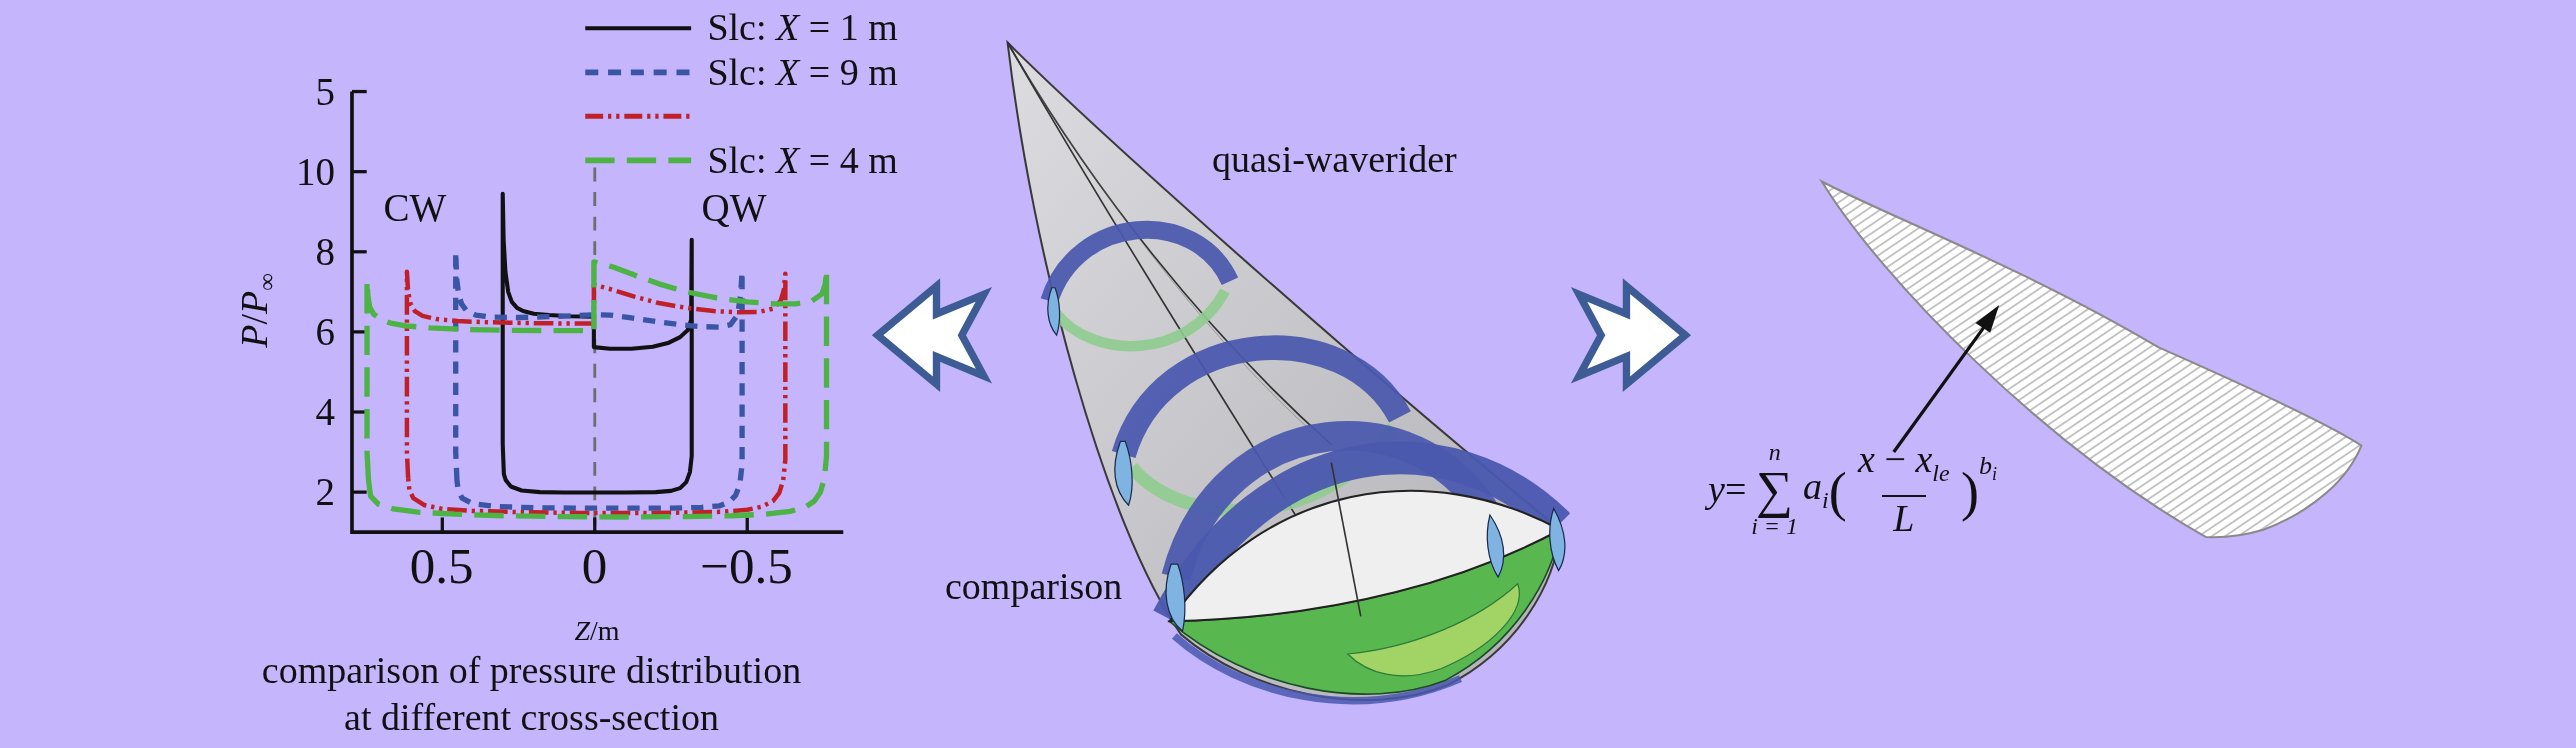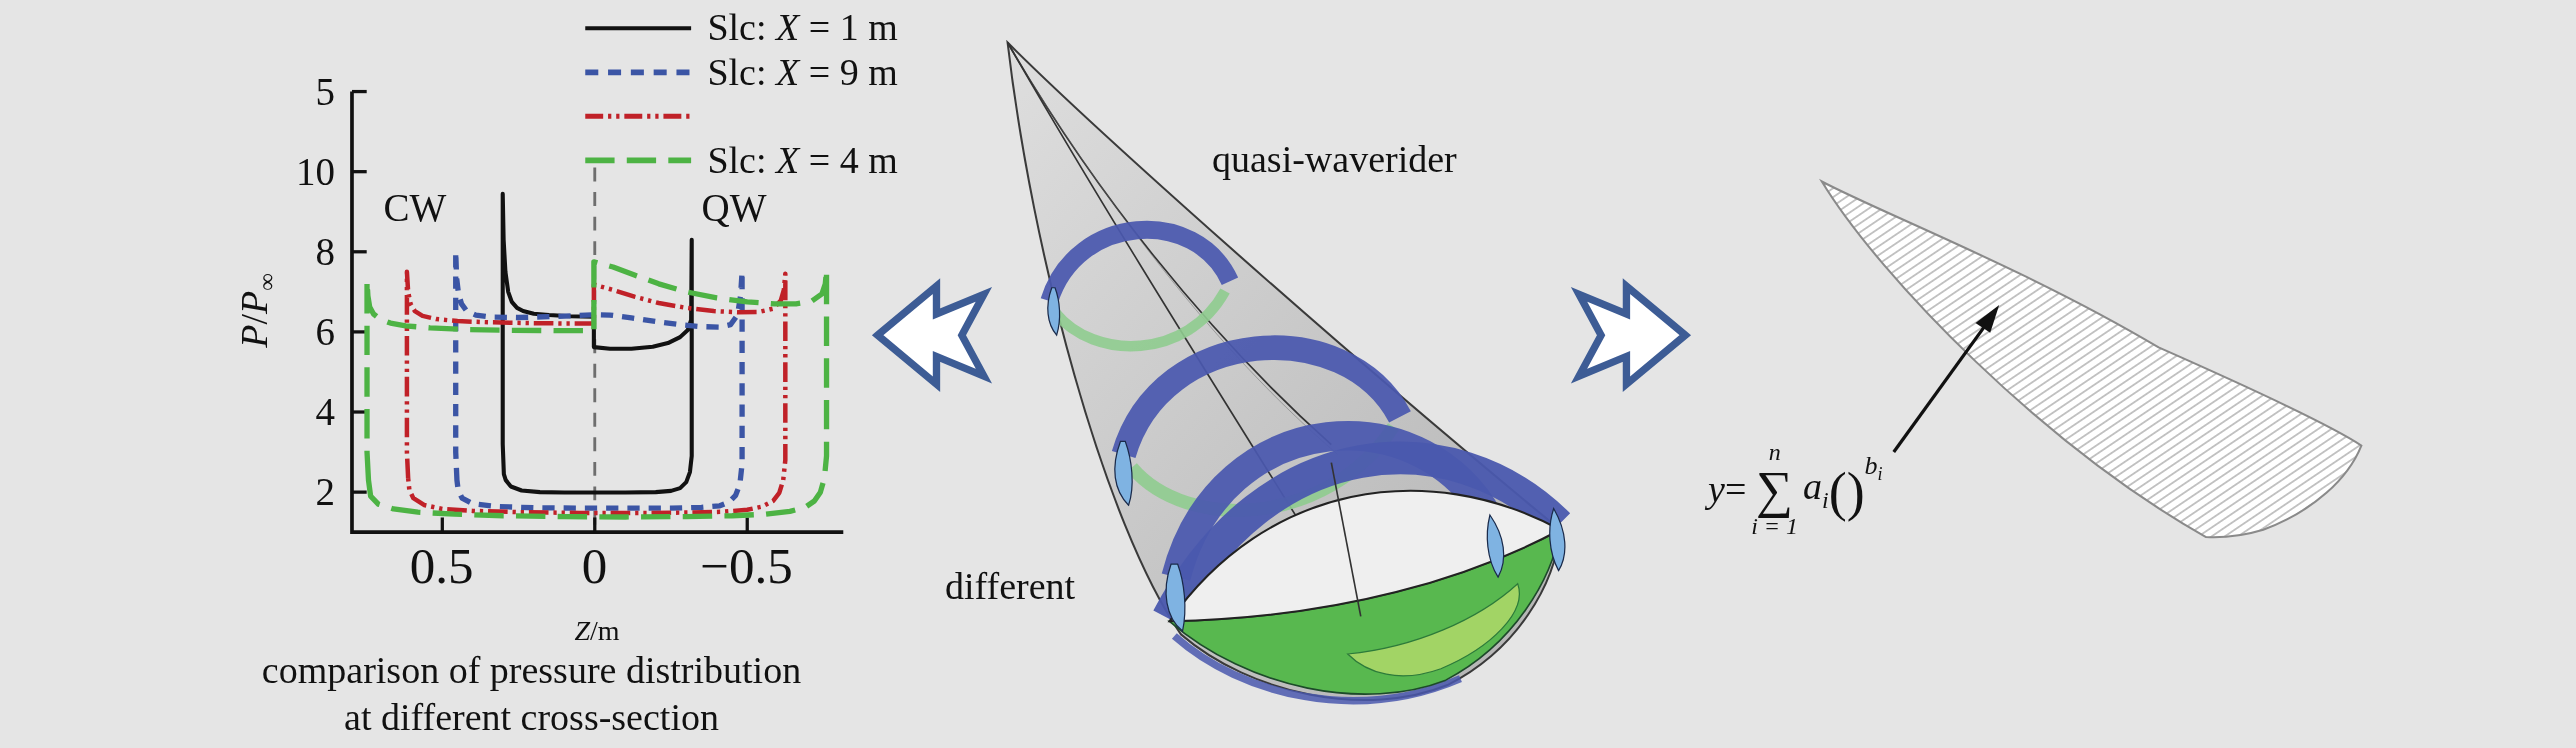--- a/index.html
+++ b/index.html
@@ -1,16 +1,16 @@
 <!DOCTYPE html>
 <html style="font-size:13px"><head>
 <meta charset="utf-8">
 <style>
   html,body{margin:0;padding:0;background:#ffffff;}
-  #canvas{position:relative;width:2576px;height:748px;background:#e5e5e5;overflow:hidden;
+  #canvas{position:relative;width:2576px;height:748px;background:#c4b5fd;overflow:hidden;
           font-family:"Liberation Serif", serif;color:#111;}
   #main-svg{position:absolute;left:0;top:0;}
   .abs{position:absolute;}
   
   .legend-row{position:absolute;left:582px;display:flex;align-items:center;height:41px;}
   .legend-row svg{display:block;margin-right:11.4px;}
   .legend-label{font-size:38px;white-space:nowrap;}
   .legend-label i{font-style:italic;}
   
   .ytick{position:absolute;left:263px;width:72px;text-align:right;font-size:39px;line-height:46px;}
@@ -161,30 +161,34 @@
     <i>P</i><span style="font-style:normal">/</span><i>P</i><sub>∞</sub>
   </div>
   <div class="abs" id="xlabel">
     <i>Z</i><span>/m</span>
   </div>
 
   <div class="abs caption-line" style="top:648px">comparison of pressure distribution</div>
   <div class="abs model-label" style="left:1212px;top:137px">quasi-waverider</div>
 
   <div class="abs caption-line" style="top:695px">at different cross-section</div>
-  <div class="abs model-label" style="left:945px;top:564px">different</div>
+  <div class="abs model-label" style="left:945px;top:564px">comparison</div>
 
   <div class="abs" id="equation">
     <i>y</i>
       <span class="plain"> = </span>
     <span class="sum">
       <span class="lim">n</span>
       <span class="sym">∑</span>
       <span class="lim">i = 1</span>
     </span>
     <span><i>a</i><sub>i</sub></span>
     <span class="paren">(</span>
+    <span class="frac">
+      <span class="num"><i>x</i><span class="plain"> − </span><i>x</i><sub>le</sub></span>
+      <span class="den"><i>L</i></span>
+    </span>
     <span class="paren">)</span>
     <span class="exp"><i>b</i><sub>i</sub></span>
   </div>
 
 </div>
 
 
 </body></html>

